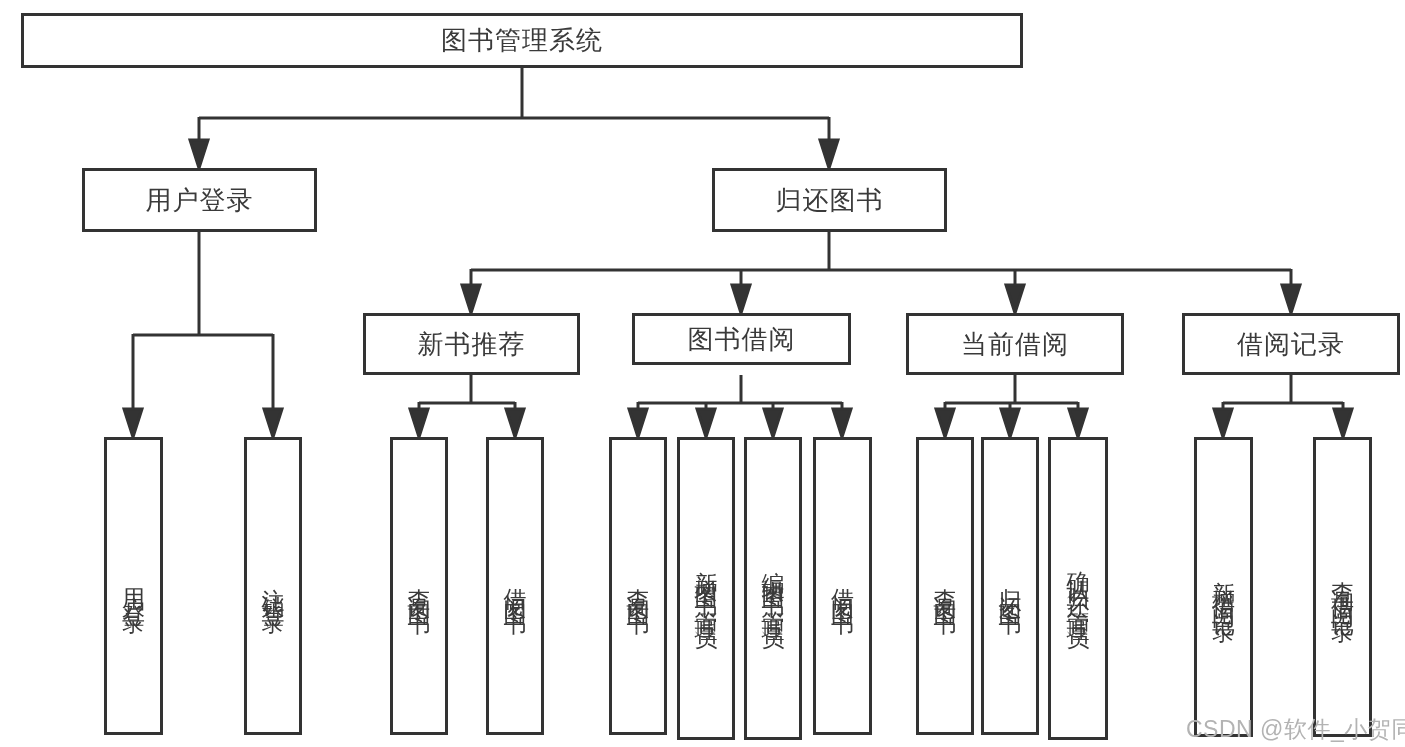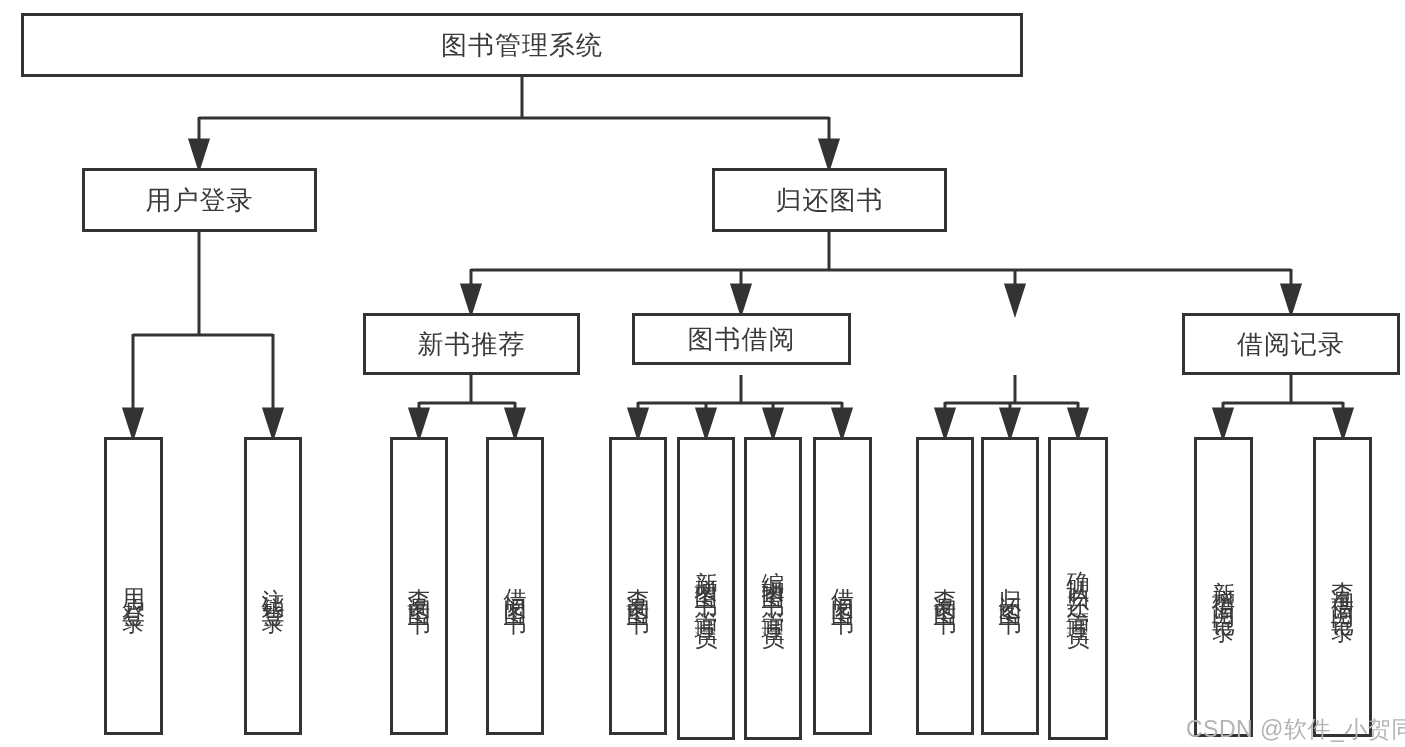--- a/index.html
+++ b/index.html
@@ -114,36 +114,39 @@
     <g stroke="#333333" stroke-width="3" fill="#333333">
       <path d="M1291,375 V403" fill="none"></path>
       <path d="M1223,403 H1343" fill="none"></path>
       <path d="M1223,402 V413" fill="none"></path>
       <path d="M1343,402 V413" fill="none"></path>
       <polygon points="1214,409 1232,409 1223,437"></polygon>
       <polygon points="1334,409 1352,409 1343,437"></polygon>
     </g>
   </svg>
 
-  <div class="node hnode" style="left:21px;top:13px;width:1002px;height:64px;">
+  <div class="node hnode" style="left:21px;top:13px;width:1002px;height:55px;">
     <span>图书管理系统</span>
   </div>
 
   <div class="node hnode" style="left:82px;top:168px;width:235px;height:64px;">
     <span>用户登录</span>
   </div>
   <div class="node hnode" style="left:712px;top:168px;width:235px;height:64px;">
     <span>归还图书</span>
   </div>
 
   <div class="node hnode" style="left:363px;top:313px;width:217px;height:62px;">
     <span>新书推荐</span>
   </div>
   <div class="node hnode" style="left:632px;top:313px;width:219px;height:52px;">
     <span>图书借阅</span>
+  </div>
+  <div class="node hnode" style="left:906px;top:313px;width:218px;height:62px;">
+    <span>当前借阅</span>
   </div>
   <div class="node hnode" style="left:1182px;top:313px;width:218px;height:62px;">
     <span>借阅记录</span>
   </div>
 
   <div class="node leaf" style="left:104px;top:437px;width:59px;height:298px;">
     <span>用户登录</span>
   </div>
   <div class="node leaf" style="left:244px;top:437px;width:58px;height:298px;">
     <span>注销登录</span>

